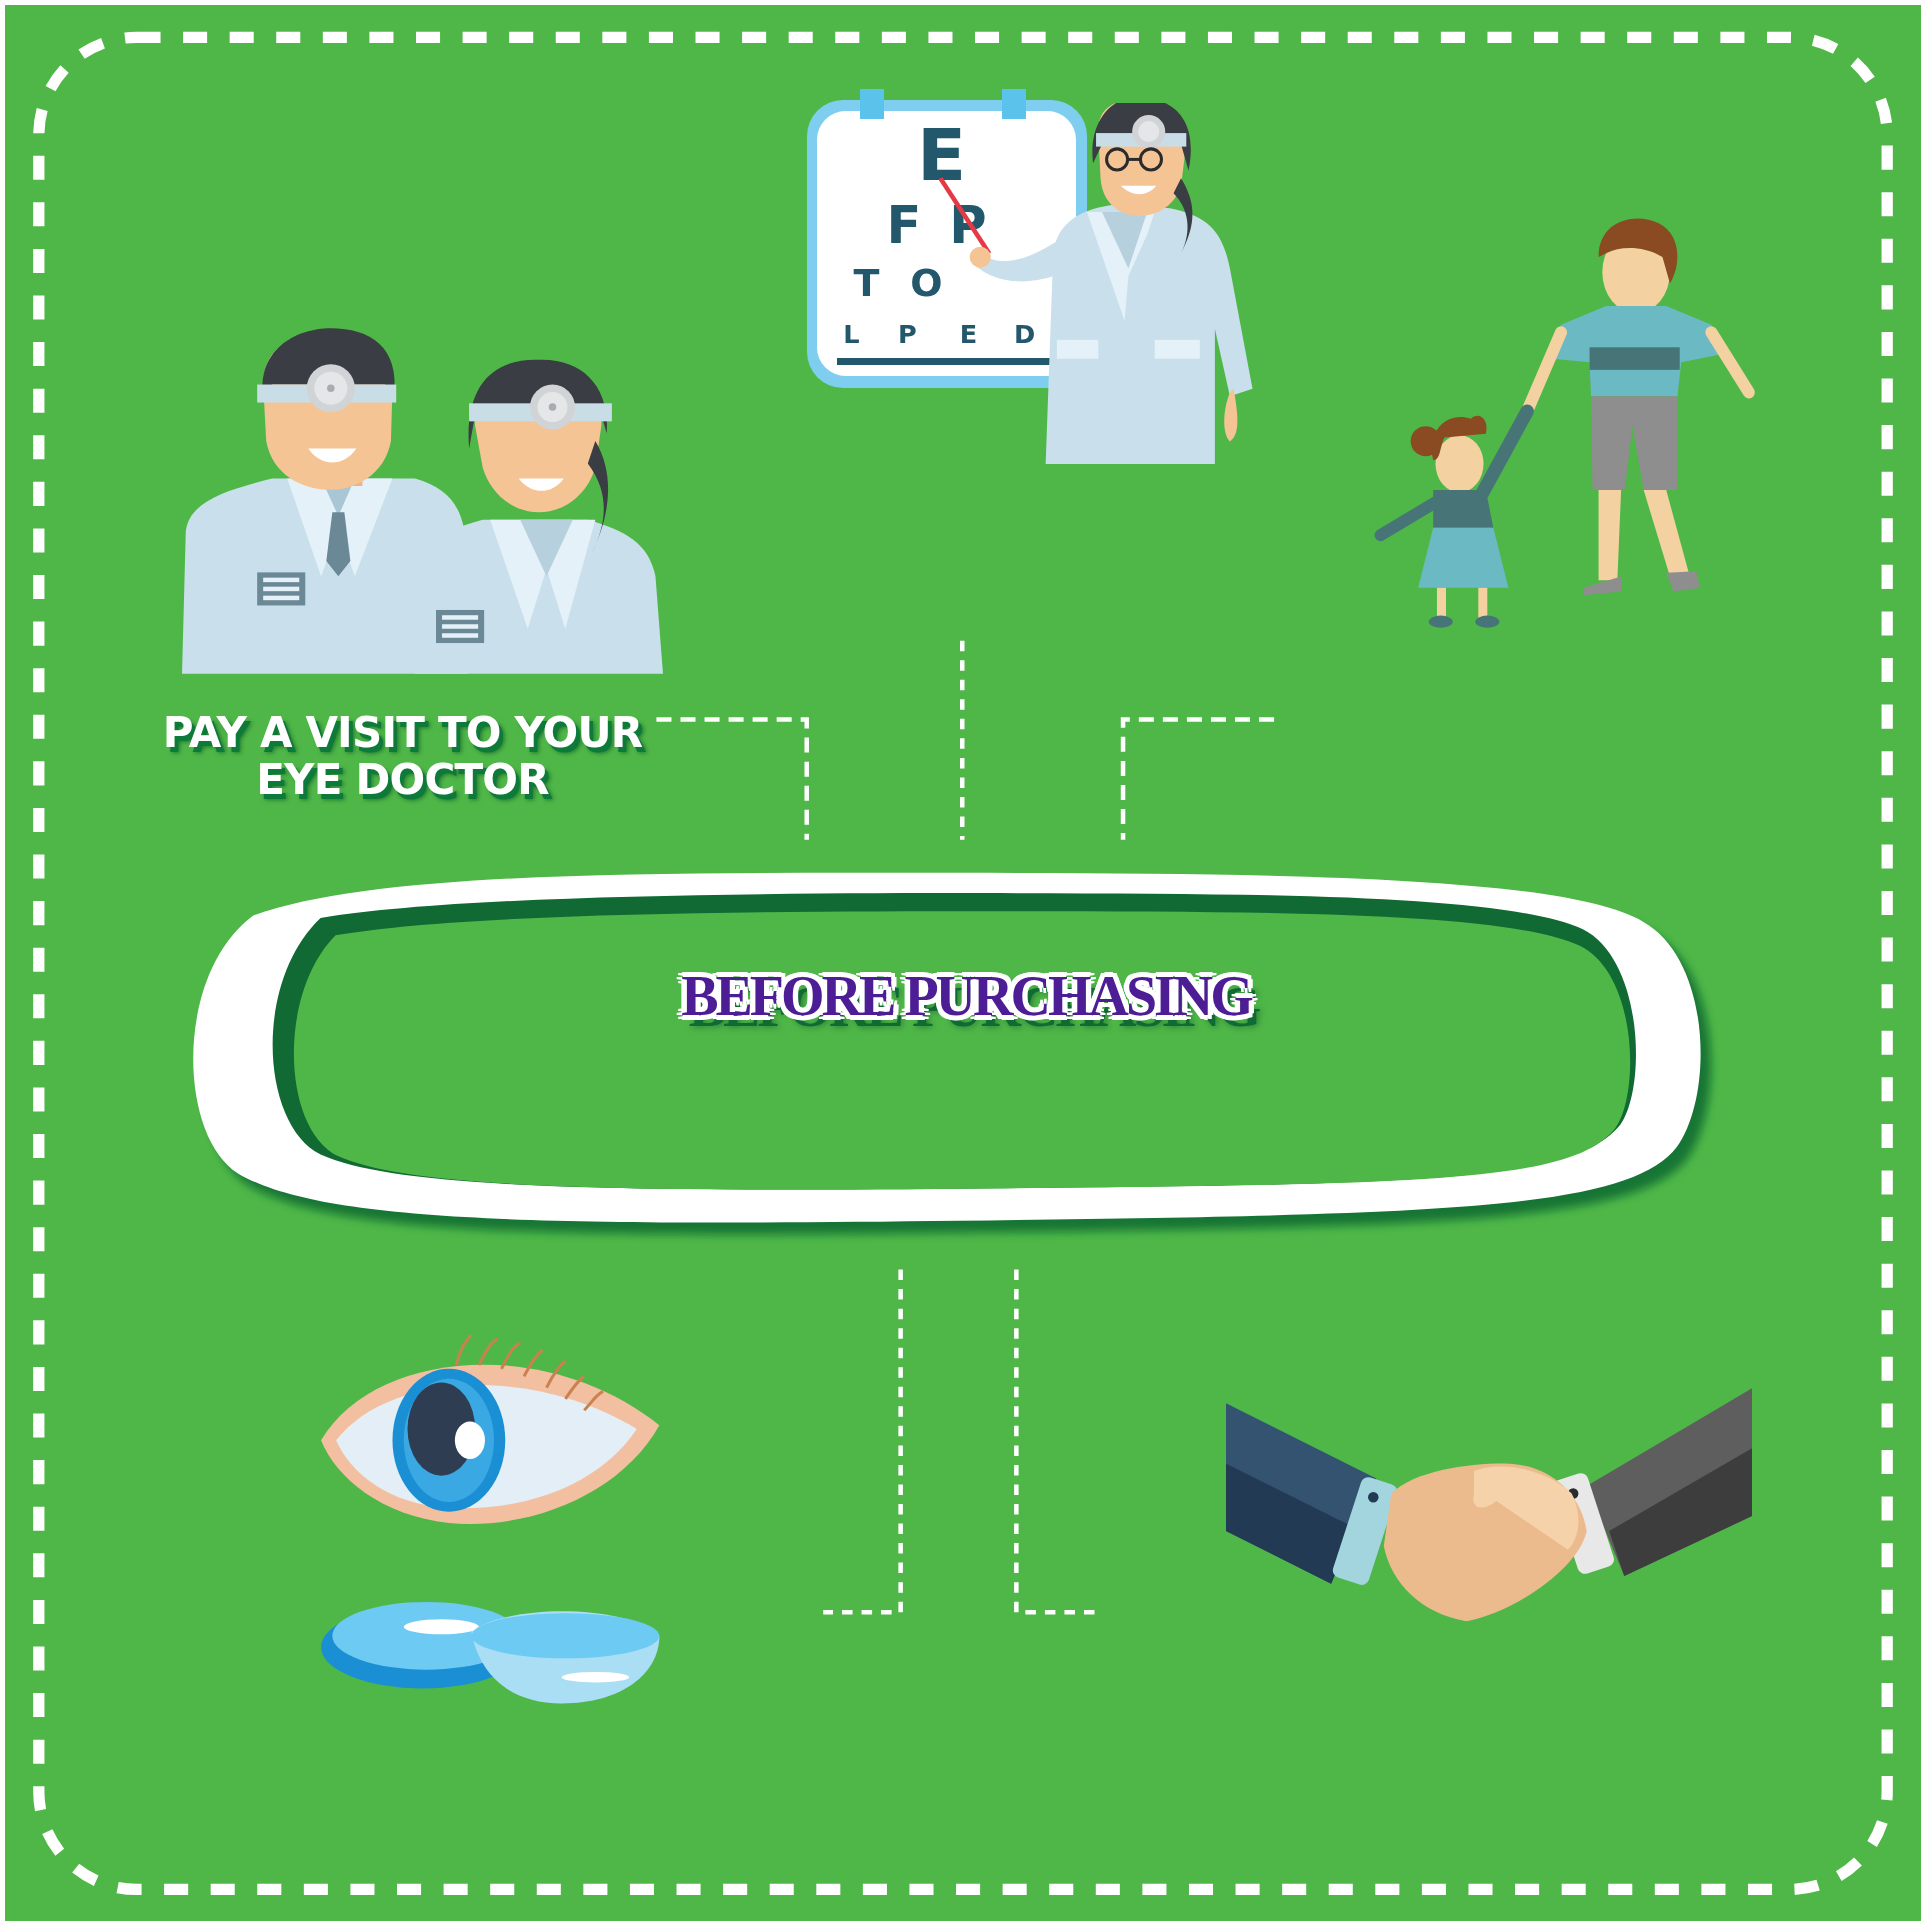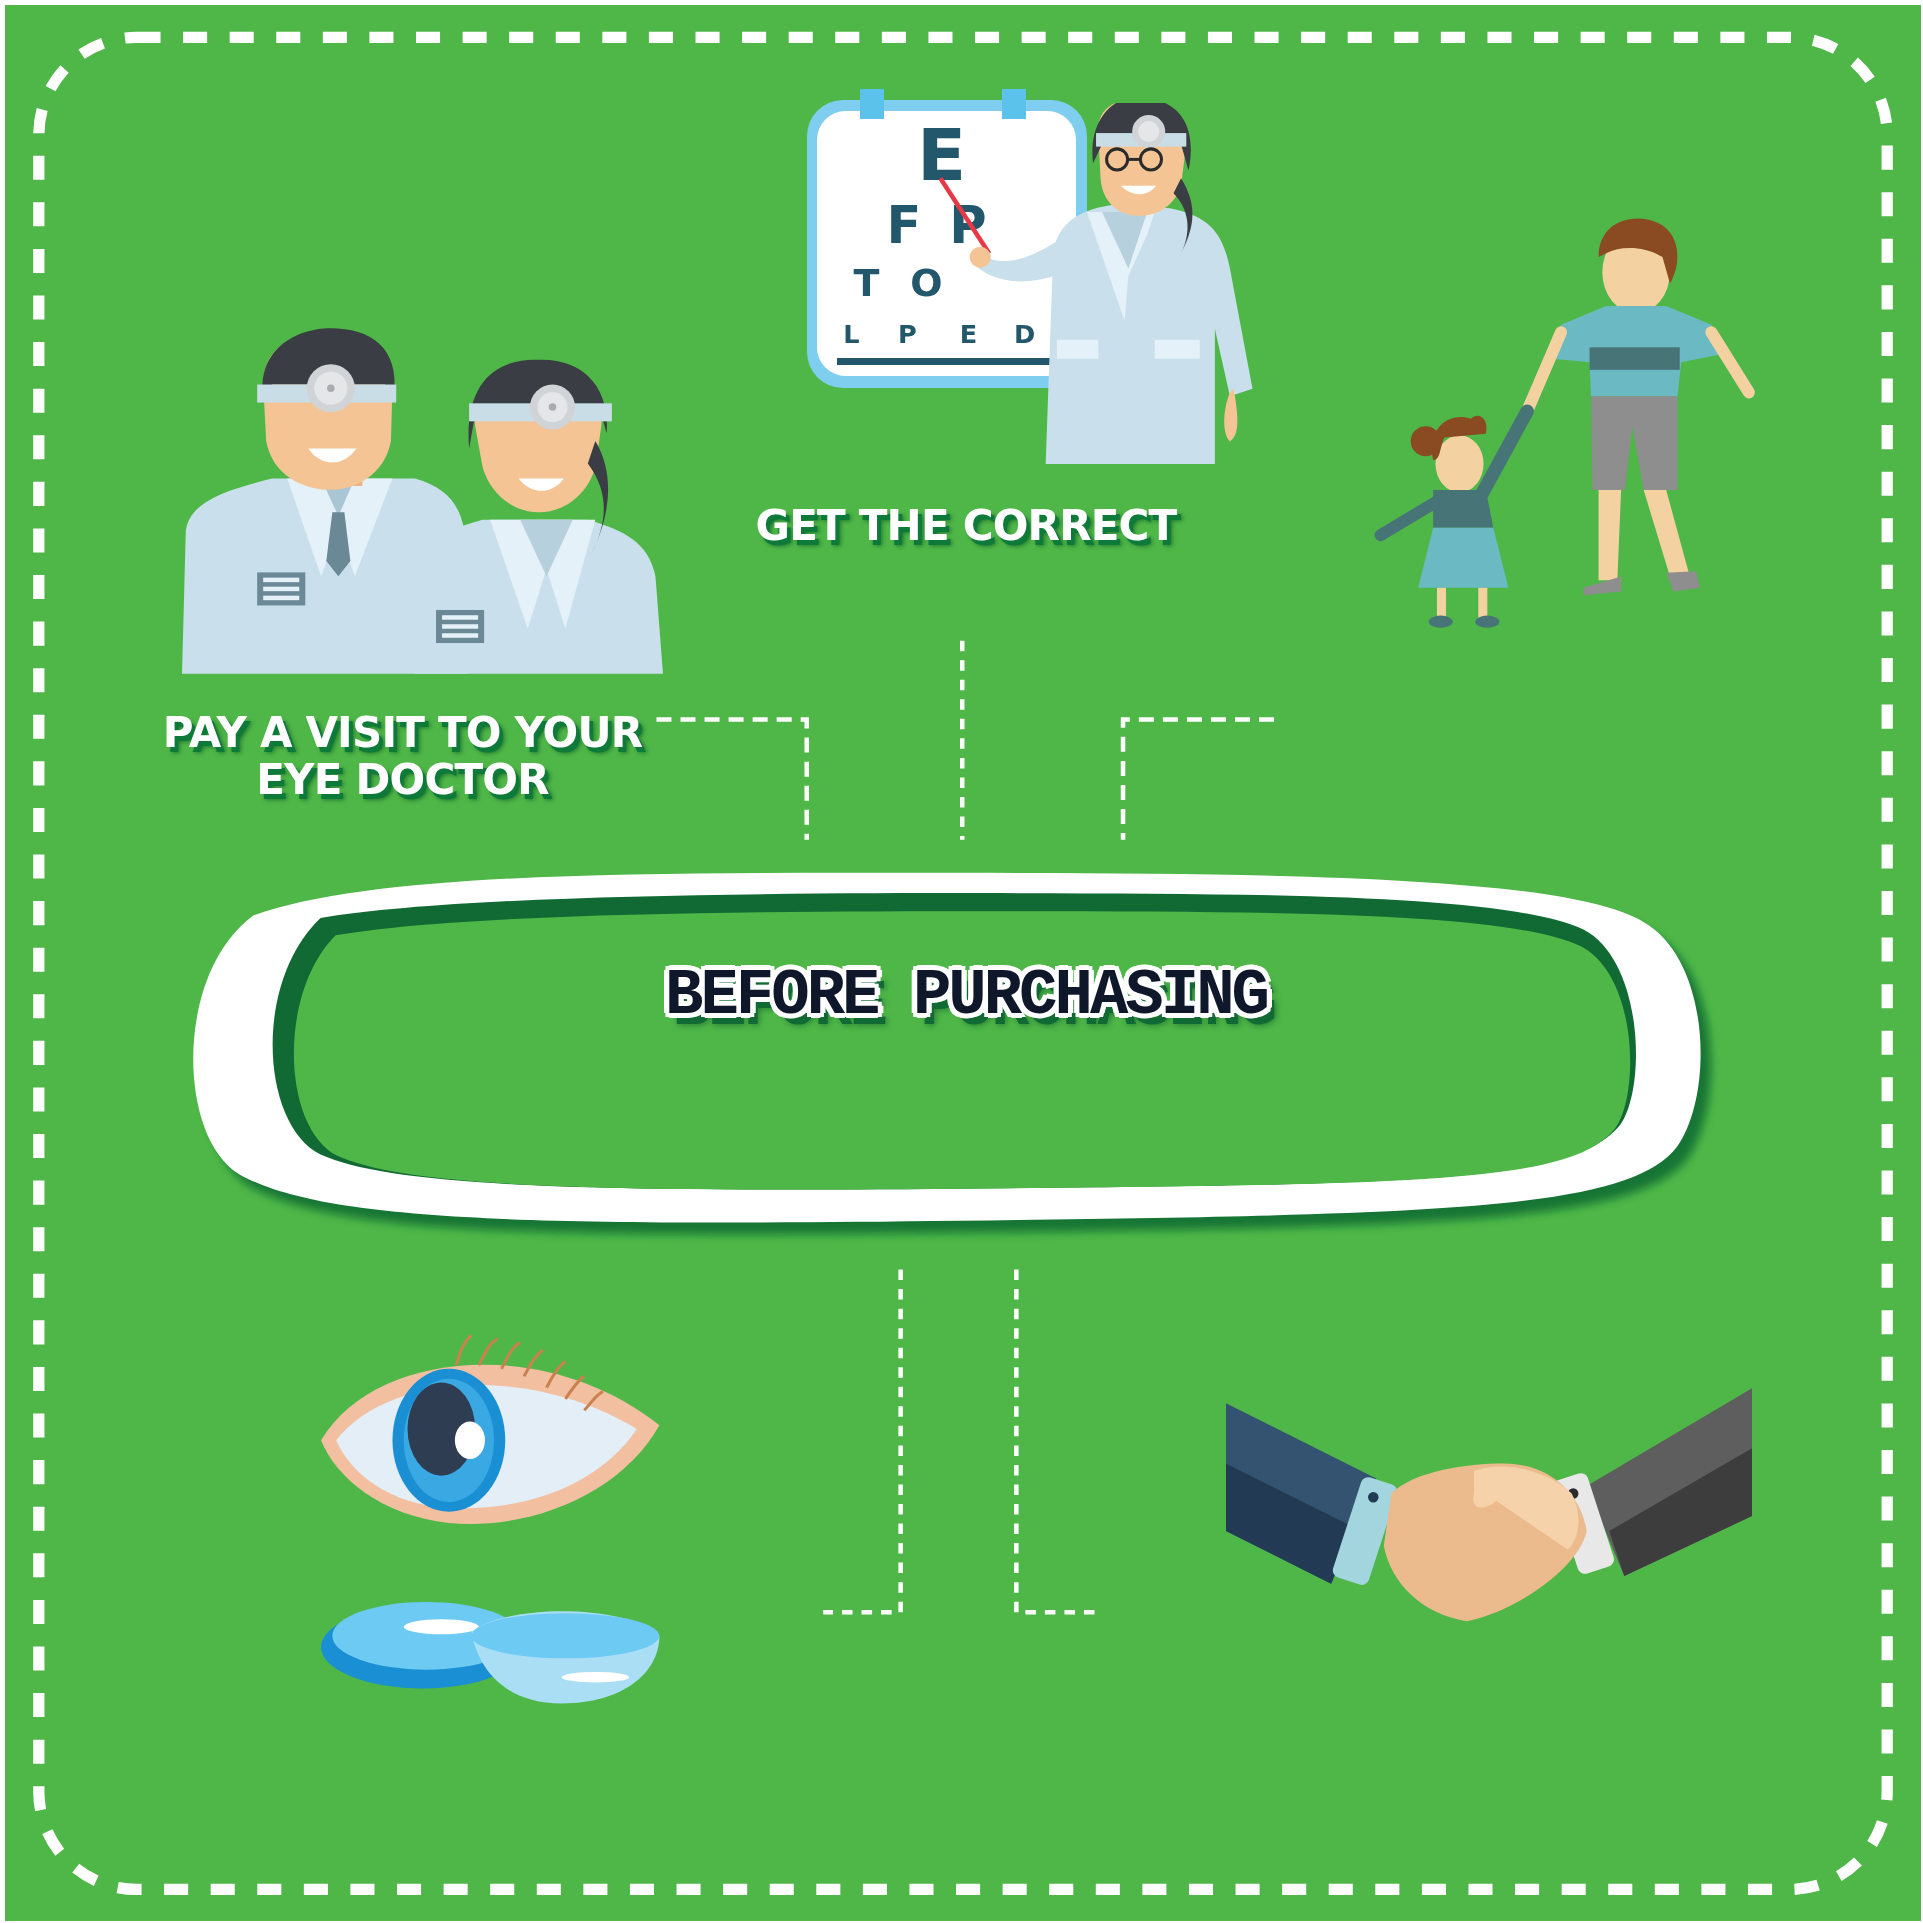--- a/index.html
+++ b/index.html
@@ -28,25 +28,25 @@
       font-size: 42px;
       text-shadow: 3.8px 4.5px 0 #0e7a3a, 5.3px 6px 4.5px rgba(0,70,30,0.55);
       white-space: nowrap;
     }
     .title-wrap {
       position: absolute; left: 240px; top: 954px; width: 1443px;
       text-align: center;
     }
     .title-line {
       display: block;
-      font-family: Liberation Mono, monospace;
+      font-family: Liberation Serif, serif;
       font-weight: bold;
       text-transform: uppercase;
-      color: #0f172a;
-      font-size: 64px;
+      color: #4c1d95;
+      font-size: 56px;
       letter-spacing: -3px;
       line-height: 75px;
       -webkit-text-stroke: 0px;
       text-shadow:
         -5.3px 0 0 #fff, 5.3px 0 0 #fff, 0 -5.3px 0 #fff, 0 5.3px 0 #fff,
         -3.8px -3.8px 0 #fff, 3.8px -3.8px 0 #fff, -3.8px 3.8px 0 #fff, 3.8px 3.8px 0 #fff,
         7.5px 10.5px 0 #116a33, 9px 12px 6px rgba(10,80,40,0.6);
     }
     .chart-letter {
       position: absolute; color: #23576b; font-weight: bold;
@@ -169,21 +169,20 @@
     <path d="M375 100 C 400 140, 390 170, 375 200 C 390 170, 385 140, 365 120 Z" fill="#3a3d43"></path>
     <rect x="262" y="40" width="120" height="18" fill="#c9dde6"></rect>
     <circle cx="332" cy="38" r="22" fill="#d0d4d7"></circle>
     <circle cx="332" cy="38" r="14" fill="#e4e6e8"></circle>
     <circle cx="290" cy="75" r="14" fill="none" stroke="#2b2b2b" stroke-width="4"></circle>
     <circle cx="335" cy="75" r="14" fill="none" stroke="#2b2b2b" stroke-width="4"></circle>
     <line x1="304" y1="75" x2="321" y2="75" stroke="#2b2b2b" stroke-width="4"></line>
     <path d="M295 110 C 310 125, 330 125, 342 110 Z" fill="#ffffff"></path>
   </svg>
   <div class="label" style="left:751px;top:497px;width:421px">
-    <div>Get the Correct</div>
   </div>
 
   <svg class="abs" style="left:1353px;top:207px" width="421" height="466" viewBox="0 0 560 620">
 
     <ellipse cx="370" cy="80" rx="45" ry="55" fill="#f4d1a0"></ellipse>
     <path d="M320 60 C 320 10, 370 0, 400 15 C 430 30, 430 70, 415 95 L 405 60 C 380 45, 350 45, 330 55 Z" fill="#8a4a22"></path>
     <path d="M330 125 L 410 125 L 470 150 L 480 190 L 430 200 L 425 245 L 310 245 L 308 200 L 255 195 L 270 150 Z" fill="#6bbac3"></path>
     <rect x="308" y="180" width="120" height="30" fill="#477577"></rect>
     <path d="M310 245 L 425 245 L 425 370 L 380 370 L 365 285 L 355 370 L 312 370 Z" fill="#8e8e8e"></path>
     <path d="M320 370 L 350 370 L 345 490 L 320 490 Z" fill="#f4d1a0"></path>

